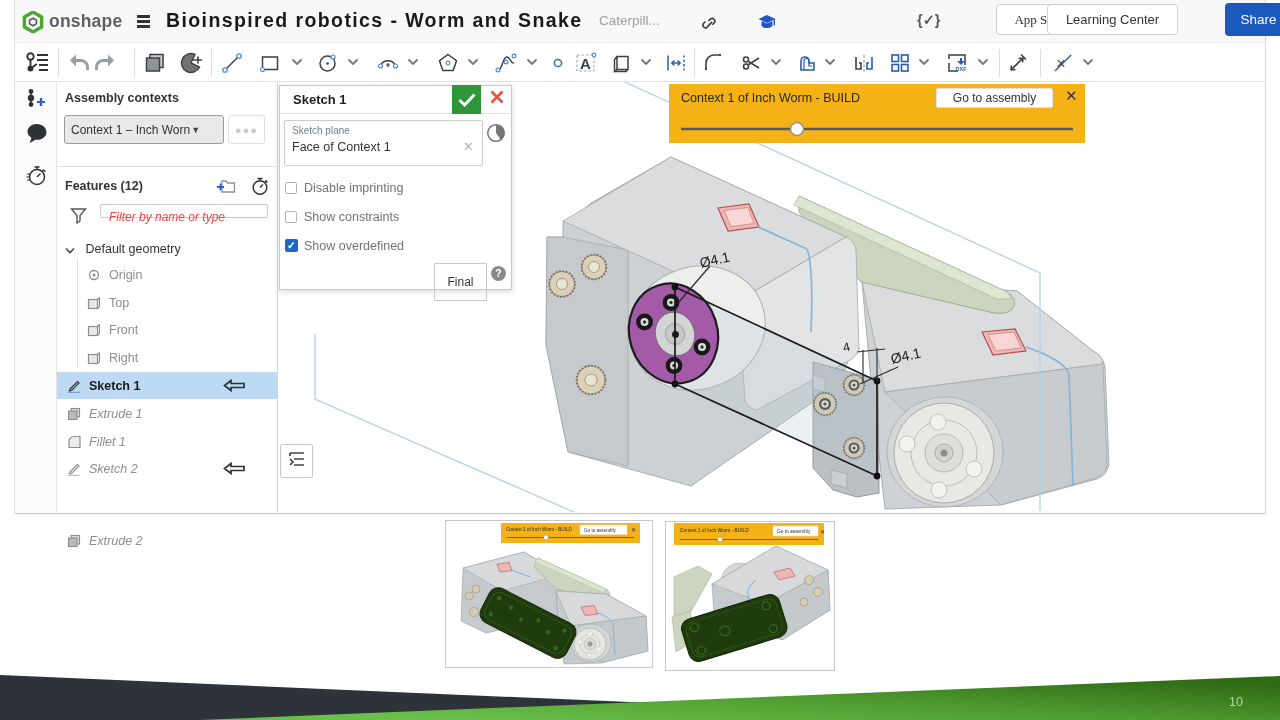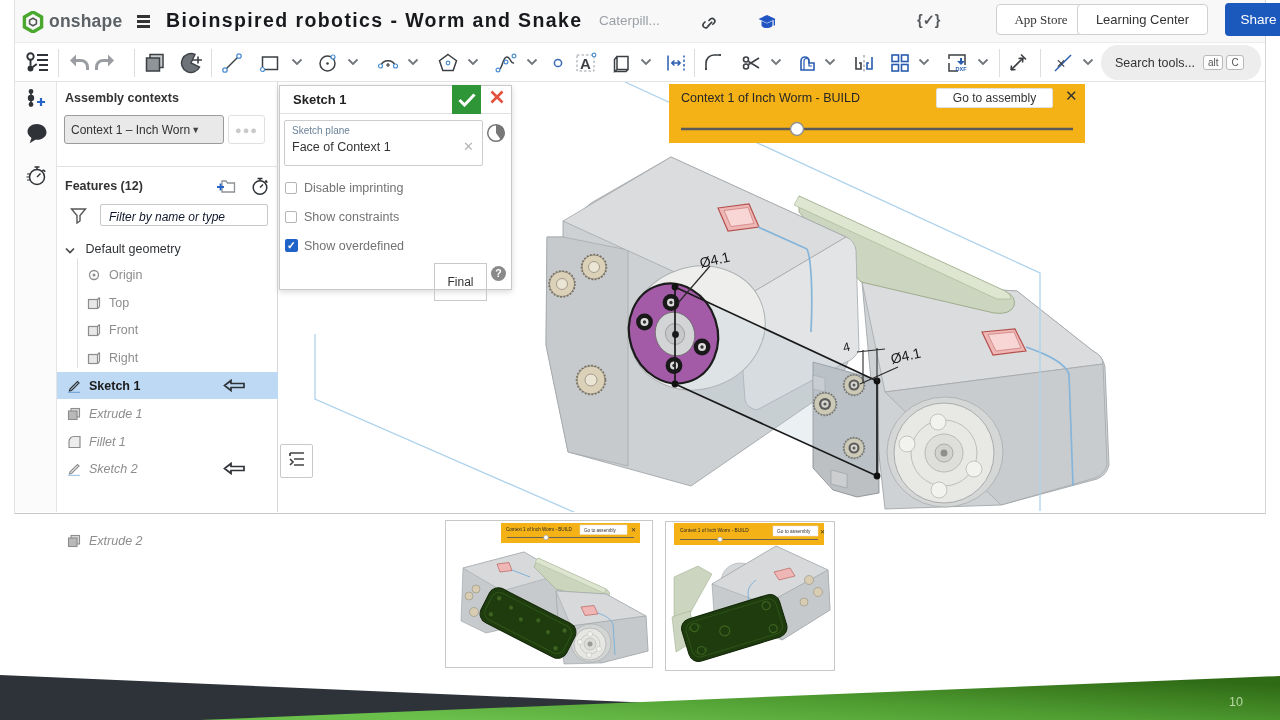--- a/index.html
+++ b/index.html
@@ -120,21 +120,21 @@
         <path d="M8.5 11.5 L13.5 6.5 M9.5 5.5 l2.2-2.2 a3 3 0 0 1 4.2 4.2 L13.7 9.7 M10.3 10.3 l-2.2 2.2 a3 3 0 0 1-4.2-4.2 l2.2-2.2" transform="translate(1,3) scale(0.9)"></path>
         </g>
       </svg>
       <svg class="abs" style="left:743px;top:14px" width="18" height="17" viewBox="0 0 18 17">
         <path d="M9 1 L17.5 5 L9 9 L0.5 5 Z" fill="#2155c4"></path>
         <path d="M3.5 7 v4.3 c0 1.5 2.5 2.7 5.5 2.7 s5.5-1.2 5.5-2.7 V7 L9 9.6 Z" fill="#2155c4"></path>
         <rect x="15.6" y="5" width="1.4" height="6.5" fill="#2155c4"></rect>
       </svg>
       <div class="abs" style="left:902px;top:12px;font-size:14.5px;color:#55585c;font-weight:bold;">{✓}</div>
       <div class="btn" style="left:981px;width:90px;font-family:Liberation Serif, serif;">App Store</div>
-      <div class="btn" style="left:1062px;width:131px;text-align:right;">Learning Center</div>
+      <div class="btn" style="left:1032px;width:131px;text-align:right;">Learning Center</div>
       <div id="share">Share</div>
     </div>
 
     <div id="tbar">
       <svg class="ticon" style="left:10px;top:8px" width="25" height="24" viewBox="0 0 25 24">
         <g stroke="#2f3337" stroke-width="1.9" fill="none">
           <circle cx="5.5" cy="5.5" r="3.2"></circle>
           <path d="M5.5 8.7 v6 M5.5 17.6 v0.1"></path>
           <circle cx="5.5" cy="17.5" r="2" fill="#2f3337"></circle>
           <path d="M12 4 h11 M12 9 h11 M14 14 h9 M14 19 h9 M7.8 16 l4-3"></path>
@@ -273,25 +273,20 @@
         <path d="M5 19 L17 7 M5 19 l0.5-4.5 M5 19 l4.5-0.5 M17 7 l-4.5 0.5 M17 7 l-0.5 4.5 M15 3.5 l5 5" fill="none" stroke="#3c4044" stroke-width="1.6"></path>
       </svg>
       <div class="sep" style="left:1025px"></div>
       <svg class="ticon" style="left:1036px;top:8px" width="24" height="24" viewBox="0 0 24 24">
         <line x1="4" y1="20" x2="20" y2="4" stroke="#2a5db0" stroke-width="1.5"></line>
         <path d="M8 8 l8 8 M8 16 l8-8" stroke="#3c4044" stroke-width="1.5" transform="translate(-2,2) scale(0.8) translate(3,1)"></path>
       </svg>
       <svg class="chev" style="left:1067px" width="12" height="8" viewBox="0 0 12 8">
           <path d="M1.5 1.5 L6 6 L10.5 1.5" fill="none" stroke="#70757a" stroke-width="1.8"></path>
         </svg>
-      <div id="stools">
-        <span class="txt">Search tools...</span>
-        <span class="kcap" style="margin-left:8px;">alt</span>
-          <span class="kcap">C</span>
-      </div>
     </div>
 
     <div id="strip">
       <svg class="abs" style="left:11px;top:6px" width="22" height="22" viewBox="0 0 22 22">
         <g stroke="#2f3337" stroke-width="1.6" fill="#2f3337">
           <circle cx="5" cy="3.5" r="1.6"></circle>
           <circle cx="5" cy="10" r="2.4"></circle>
           <circle cx="5" cy="16.5" r="1.6"></circle>
           <path d="M5 5 v3 M5 12.5 v3" fill="none"></path>
         </g>
@@ -323,21 +318,21 @@
       <svg class="abs" style="left:194px;top:95px" width="18" height="19" viewBox="0 0 18 19">
         <g fill="none" stroke="#2f3337" stroke-width="1.5">
           <circle cx="9" cy="10.5" r="6.8"></circle>
           <path d="M6.5 1.5 h5 M9 1.5 v2 M14.8 4 l1.6 1.6 M14 5 l1.6-1.6"></path>
           <path d="M9 10.5 l3-3"></path>
         </g>
       </svg>
       <svg class="abs" style="left:13px;top:125px" width="17" height="17" viewBox="0 0 17 17">
         <path d="M1.5 2 h14 L10 8.5 v5.5 l-3 2 v-7.5 Z" fill="none" stroke="#555" stroke-width="1.4"></path>
       </svg>
-      <div class="abs" style="left:43px;top:122px;width:168px;height:22px;border:1px solid #c8c8c8;border-radius:2px;font-style:italic;color:#0f172a;font-size:12px;line-height:24px;padding-left:8px;">Filter by name or type</div>
+      <div class="abs" style="left:43px;top:122px;width:168px;height:14px;border:1px solid #c8c8c8;border-radius:2px;font-style:italic;color:#ef4444;font-size:12px;line-height:24px;padding-left:8px;">Filter by name or type</div>
       <div class="abs" style="left:8px;top:160px;width:210px;height:16px;font-size:12.5px;color:#2f3337;">
         <svg style="vertical-align:-1px" width="10" height="7" viewBox="0 0 10 7">
             <path d="M1 1.5 L5 5.5 L9 1.5" fill="none" stroke="#444" stroke-width="1.6"></path>
           </svg>
         <span style="margin-left:7px;">Default geometry</span>
       </div>
       <div class="abs" style="left:20px;top:176px;width:1px;height:110px;background:#e0e0e0;"></div>
       <div id="fpanel">
         <div class="frow" style="top:179px;">
           <svg class="ic" viewBox="0 0 14 14">

